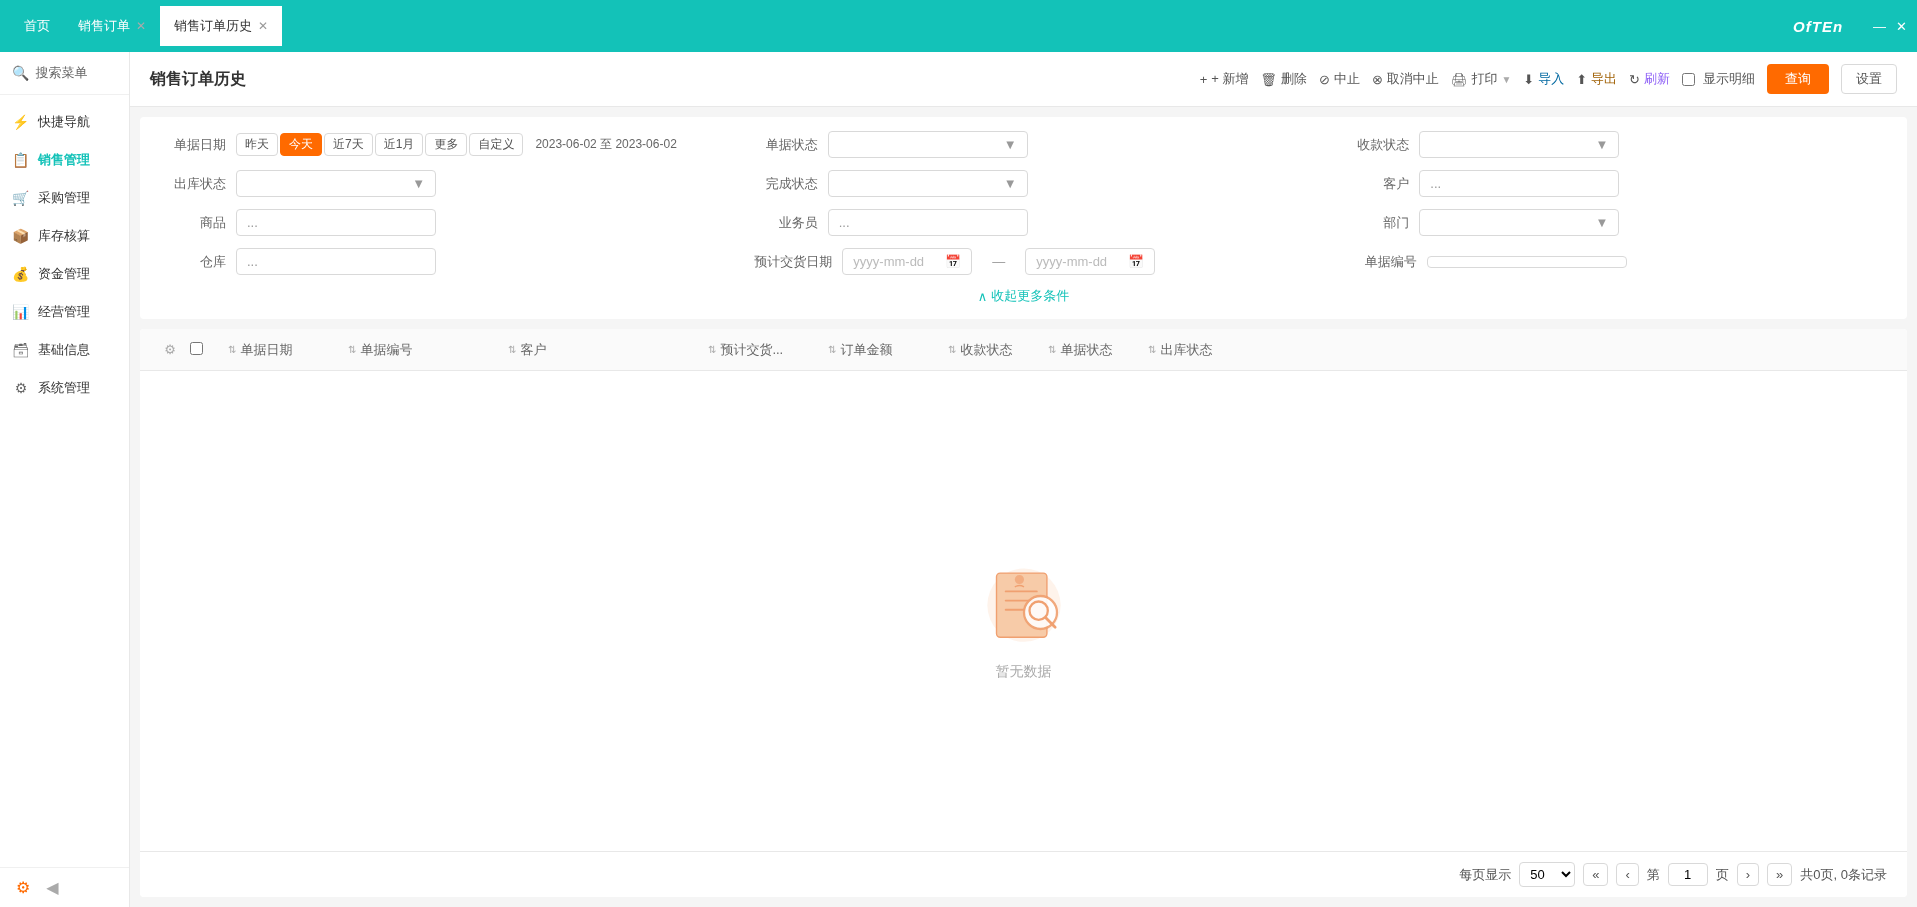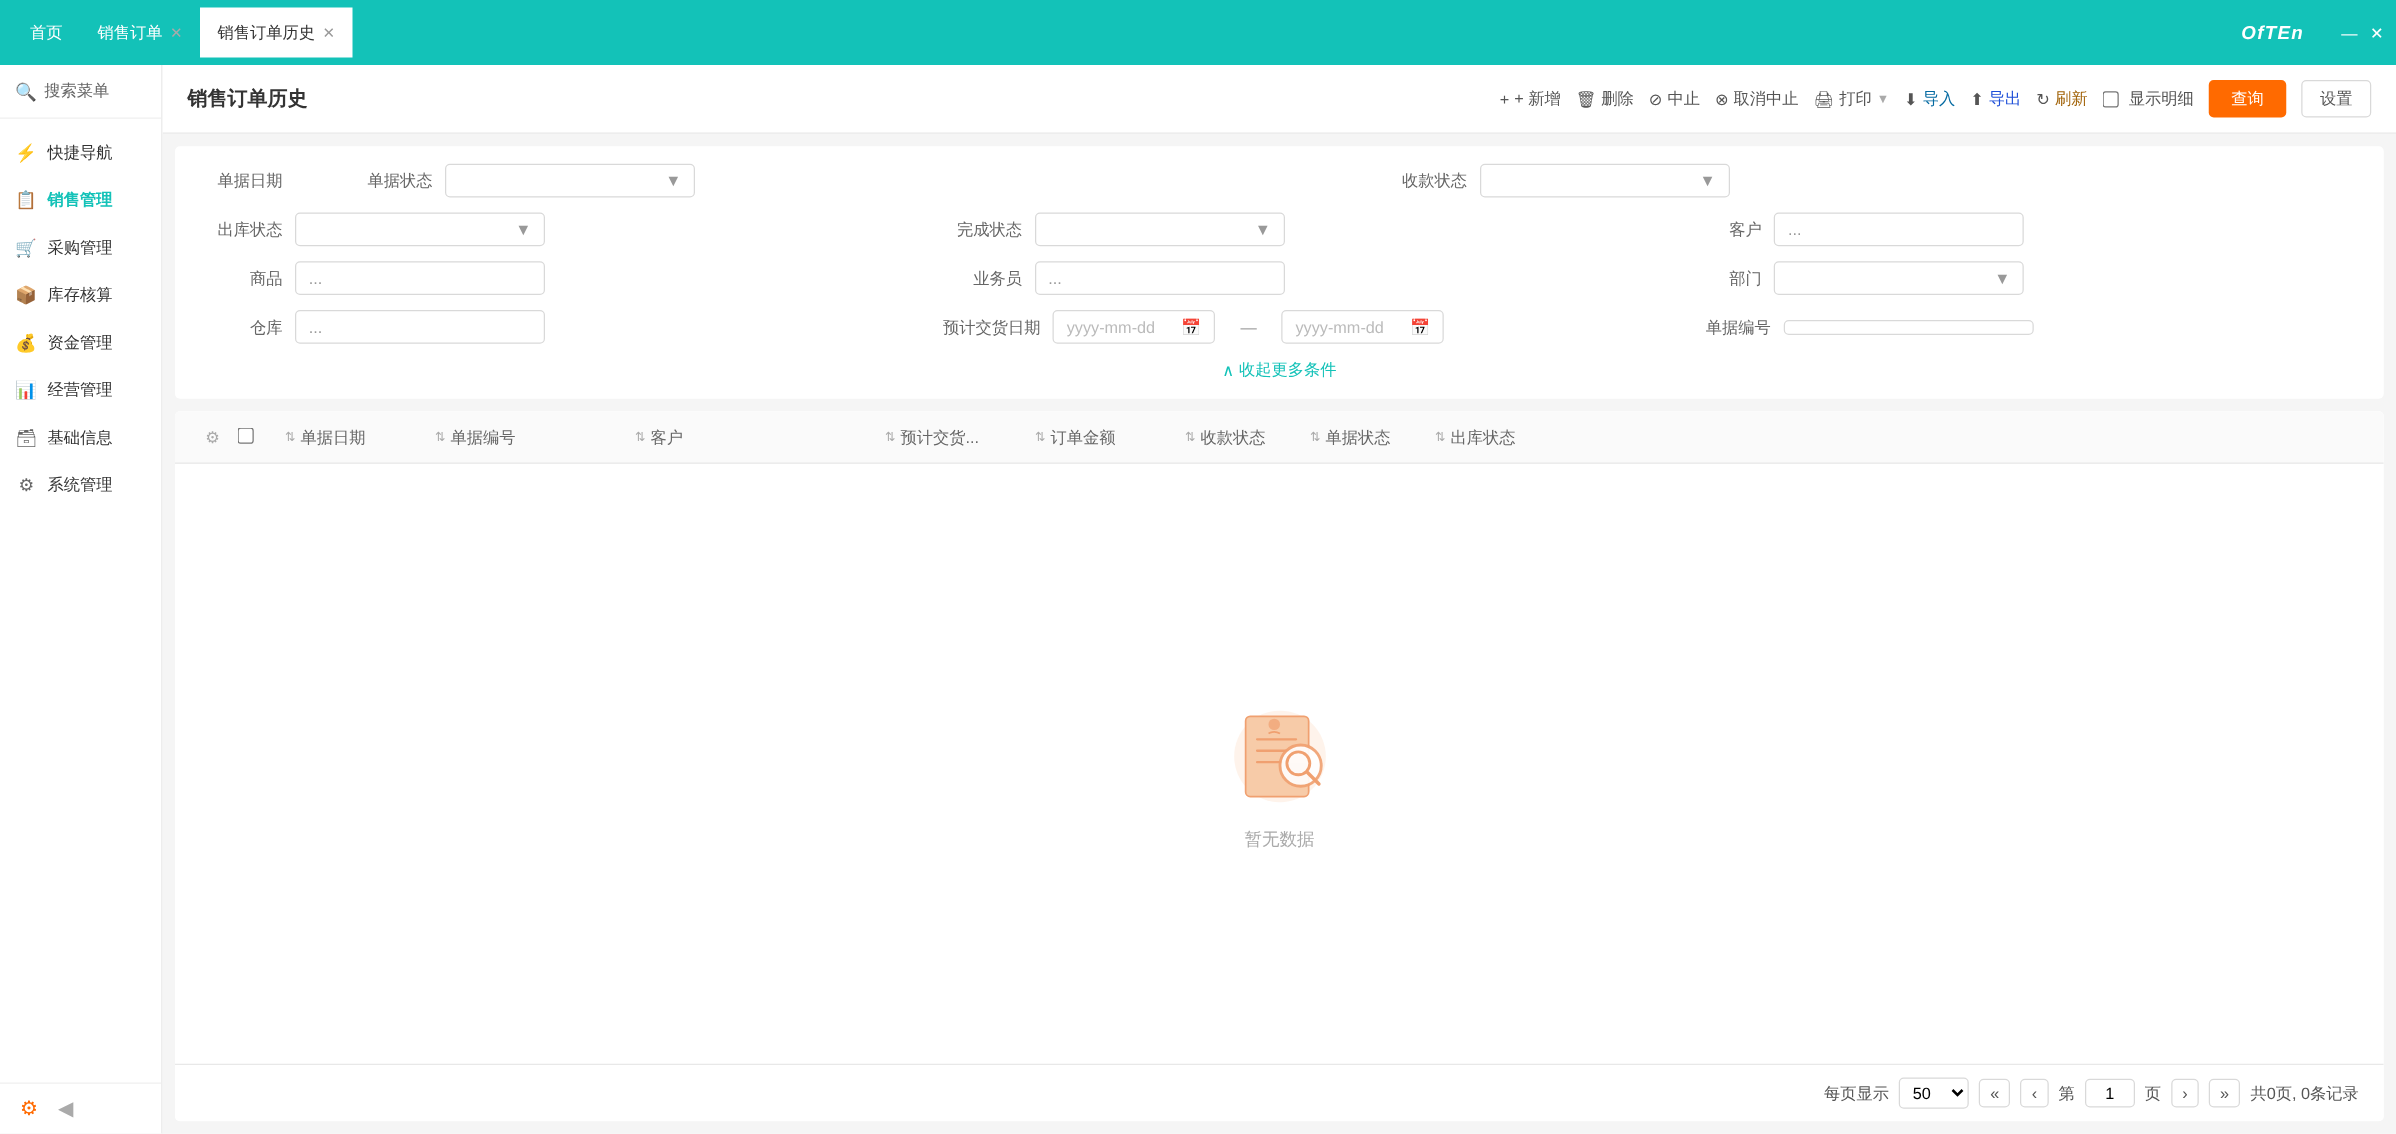--- a/index.html
+++ b/index.html
@@ -455,39 +455,52 @@
           <span style="color:#555;">🖨</span>
           <span style="color:#555;">打印</span>
           <span style="color:#aaa;font-size:10px;">▼</span>
         </span>
         <span class="toolbar-btn">
           <span style="color:#555;">⬇</span>
           <span style="color:#0369a1;">导入</span>
         </span>
         <span class="toolbar-btn">
           <span style="color:#555;">⬆</span>
-          <span style="color:#1d4ed8;">导出</span>
+          <span style="color:#a16207;">导出</span>
         </span>
         <span class="toolbar-btn">
           <span style="color:#555;">↻</span>
-          <span style="color:#a16207;">刷新</span>
+          <span style="color:#8b5cf6;">刷新</span>
         </span>
         <label class="display-toggle">
           <input type="checkbox" style="margin-right: 4px;">
           <span>显示明细</span>
         </label>
         <button class="btn-query">查询</button>
         <button class="btn-setting">设置</button>
       </div>
     </div>
 
     <div class="filter-area">
 
       <div class="filter-row">
         <span class="filter-label">单据日期</span>
+        <div class="filter-control">
+          <div class="date-filter">
+            <div class="date-tag">
+              <span class="tag-btn">昨天</span>
+              <span class="tag-btn active">今天</span>
+              <span class="tag-btn">近7天</span>
+              <span class="tag-btn">近1月</span>
+              <span class="tag-btn">更多</span>
+              <span class="tag-btn">自定义</span>
+            </div>
+            <span class="date-range">2023-06-02 至 2023-06-02</span>
+          </div>
+        </div>
         <span class="filter-label" style="margin-left:40px;">单据状态</span>
         <div class="filter-control">
           <div class="filter-select" style="min-width:200px;">
             <span></span>
             <span class="arrow">▼</span>
           </div>
         </div>
         <span class="filter-label" style="margin-left:40px;">收款状态</span>
         <div class="filter-control">
           <div class="filter-select" style="min-width:200px;">

